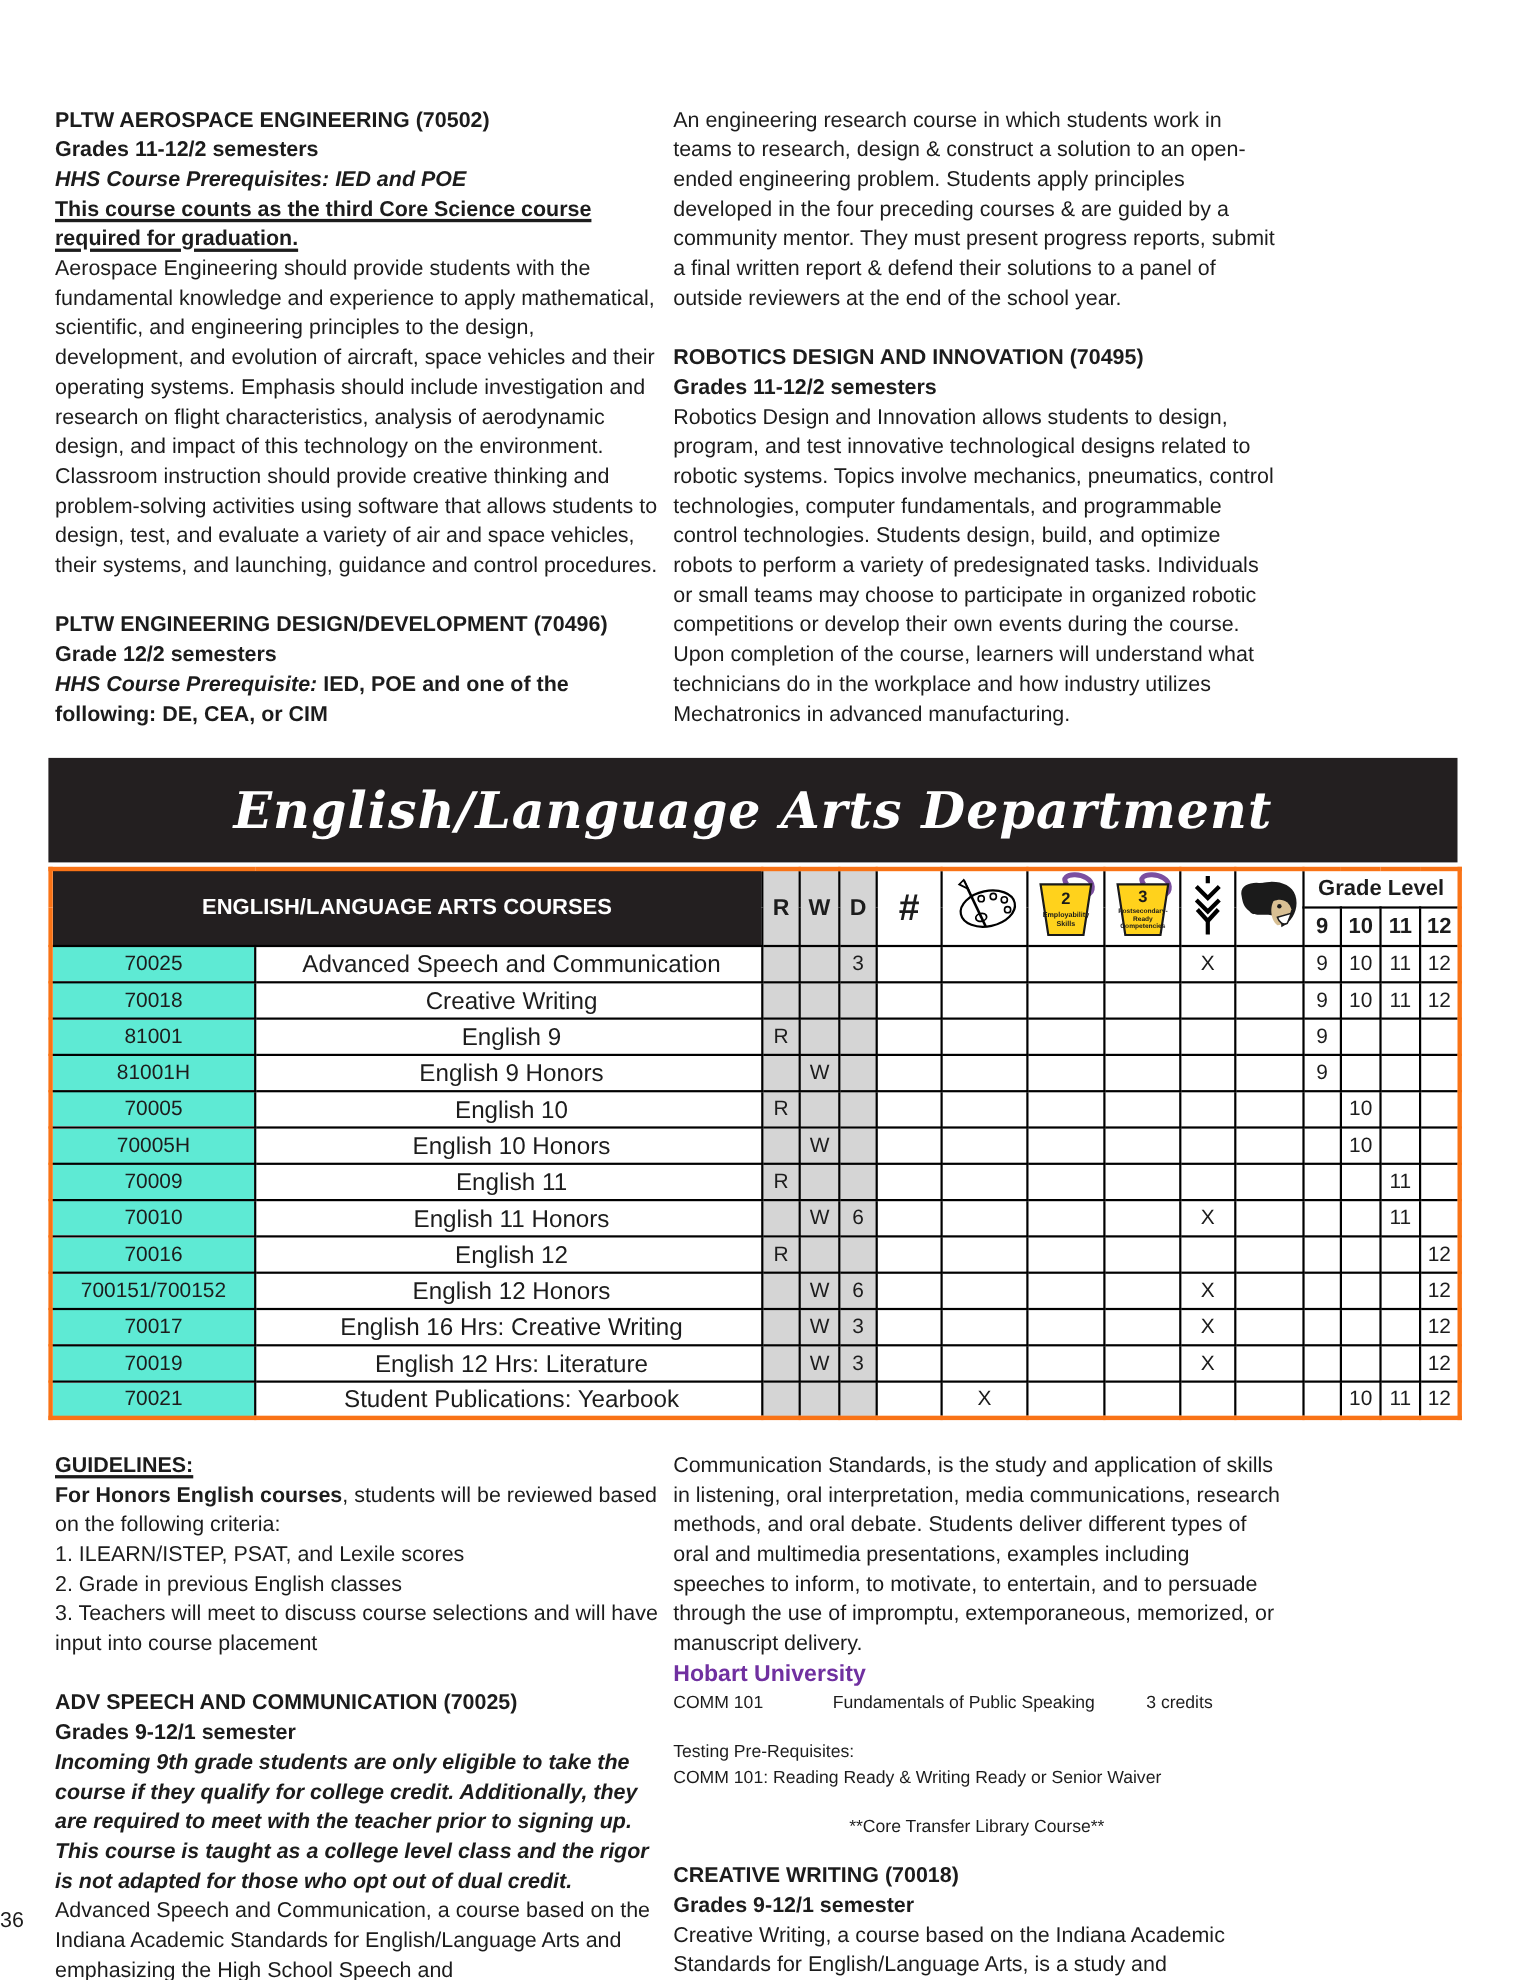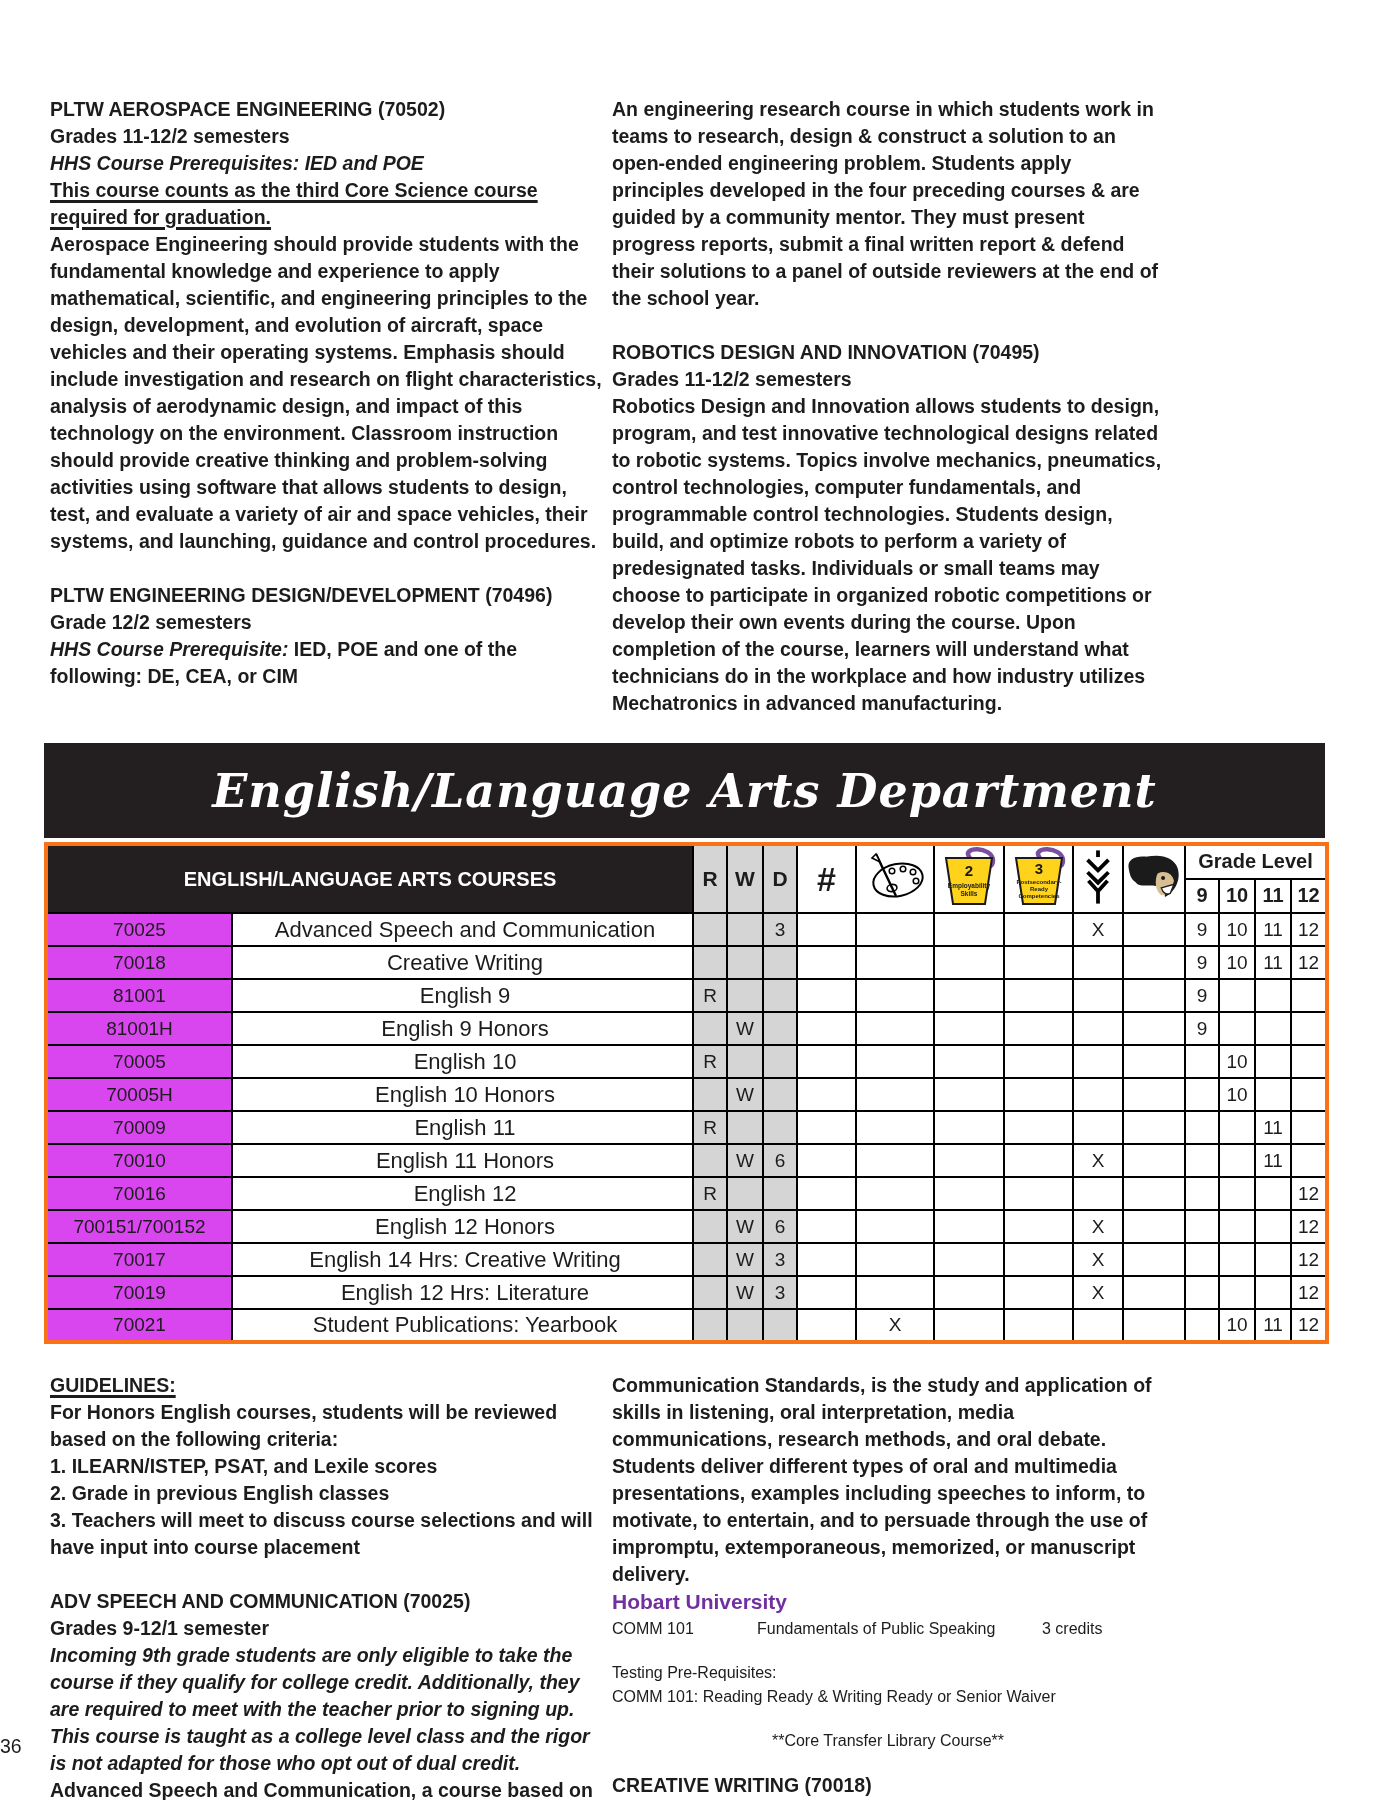--- a/index.html
+++ b/index.html
@@ -8,21 +8,21 @@
   .page { position:relative; width:1391px; height:1800px; background:#fff; padding:96px 0 0 44px; overflow:hidden; }
 
   
   .cols { display:flex; gap:10px; margin-left:6px; }
   .col { width:552px; font-size:19.5px; line-height:27px; }
   .top-cols { min-height:560px; }
   .blk { margin:0; }
   .blk.spacer { height:27px; }
   .blk.sp-sm { height:20px; }
   .blk.center { text-align:center; }
-  .s-n { font-weight:bold;text-align:right; }
+  .s-n { font-weight:normal;text-align:right; }
   .s-b { font-weight:bold; }
   .s-bi { font-weight:bold; font-style:italic; }
   .s-bu { font-weight:bold; text-decoration:underline; text-decoration-thickness:2.5px; text-underline-offset:3px; }
   .s-purple { font-weight:bold; color:#7030a0; font-size:21px; }
   .s-sm { font-size:16px; line-height:22px; }
   .blk.small { line-height:22px; }
   .comm span:nth-child(1){ display:inline-block; width:145px; }
   .comm span:nth-child(2){ display:inline-block; width:285px; }
 
   
@@ -30,21 +30,21 @@
   .dept-banner .script { color:#fff; font-family:"DejaVu Serif", serif; font-style:italic; font-weight:bold; font-size:46px; letter-spacing:1px; }
 
   
   table.courses { border-collapse:collapse; table-layout:fixed; width:1281px; margin-top:4px; border:4px solid #f97316; }
   table.courses th, table.courses td { border:2px solid #000; overflow:hidden; }
   th.courses-label { background:#231f20; color:#fff; font-size:20px; font-weight:bold; text-align:center; }
   th.hcell { background:#fff; text-align:center; vertical-align:middle; height:66px; padding:0; }
   th.hcell.gray { background:#d5d5d5; font-size:21px; }
   th.grade-level { height:33px; font-size:20px; background:#fff; text-align:center; }
   th.grade-num { height:33px; font-size:20px; background:#fff; text-align:center; }
-  td.num { text-align:center; font-size:19px; height:33px; background:#d946ef; }
+  td.num { text-align:center; font-size:19px; height:33px; background:#5eead4; }
   td.name { text-align:center; font-size:22px; padding-left:5px; background:#fff; }
   td.mark { text-align:center; font-size:19px; background:#fff; }
   td.mark.gray { background:#d5d5d5; }
   td.grade { text-align:center; font-size:19px; background:#fff; }
   .hash-glyph { font-size:34px; font-weight:bold; }
 
   .bottom-cols { margin-top:28px; }
   .page-num { position:absolute; left:0; bottom:42px; width:100%; text-align:left; font-size:19.5px; }
 </style>
 </head>
@@ -329,21 +329,21 @@
           <td class="mark"></td>
           <td class="mark">X</td>
           <td class="mark"></td>
           <td class="grade"></td>
           <td class="grade"></td>
           <td class="grade"></td>
           <td class="grade">12</td>
         </tr>
         <tr>
           <td class="num">70017</td>
-          <td class="name">English 14 Hrs: Creative Writing</td>
+          <td class="name">English 16 Hrs: Creative Writing</td>
           <td class="mark gray"></td>
           <td class="mark gray">W</td>
           <td class="mark gray">3</td>
           <td class="mark"></td>
           <td class="mark"></td>
           <td class="mark"></td>
           <td class="mark"></td>
           <td class="mark">X</td>
           <td class="mark"></td>
           <td class="grade"></td>

